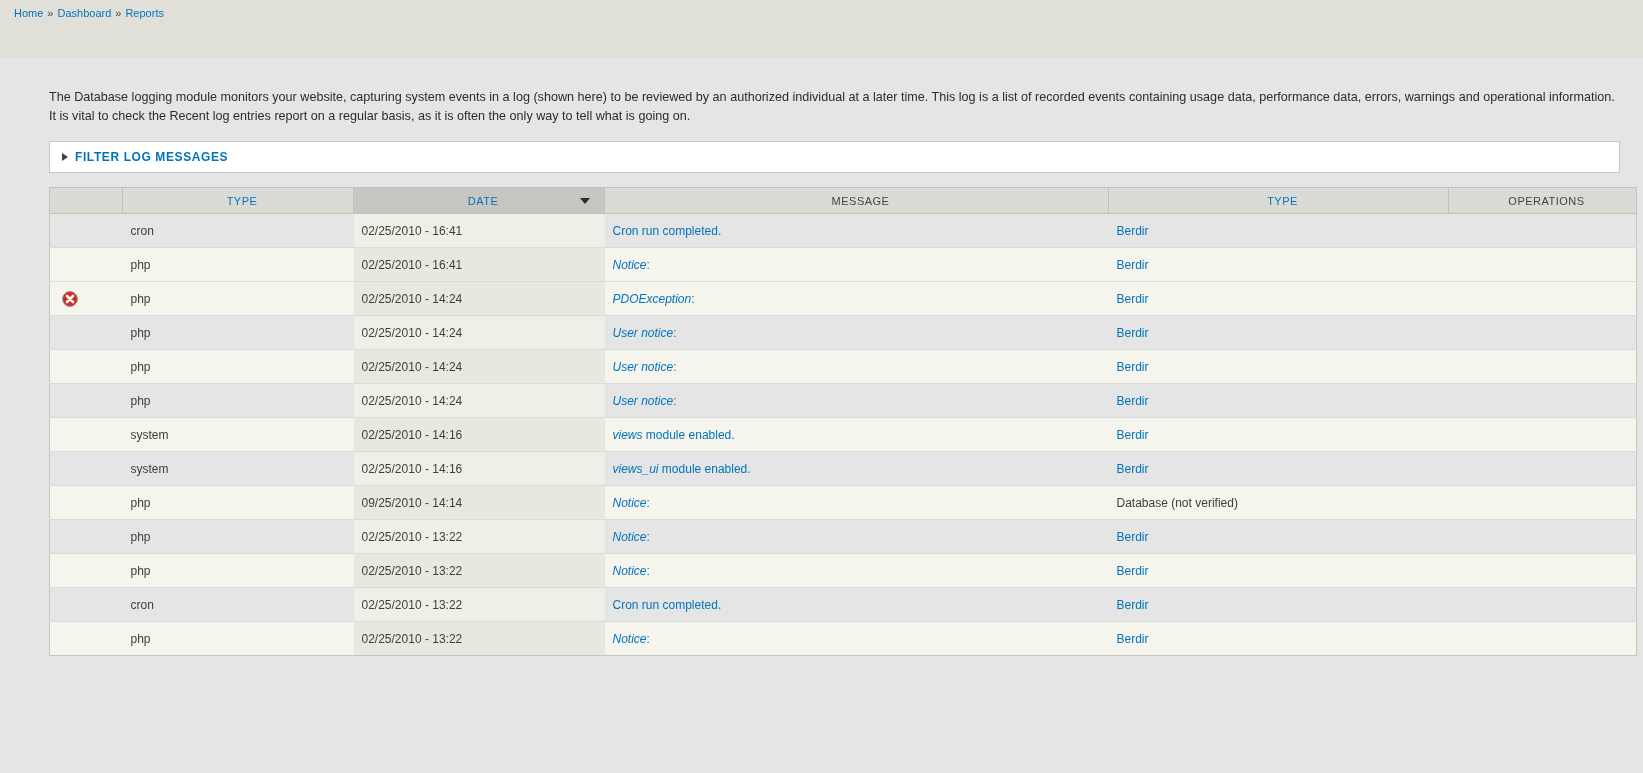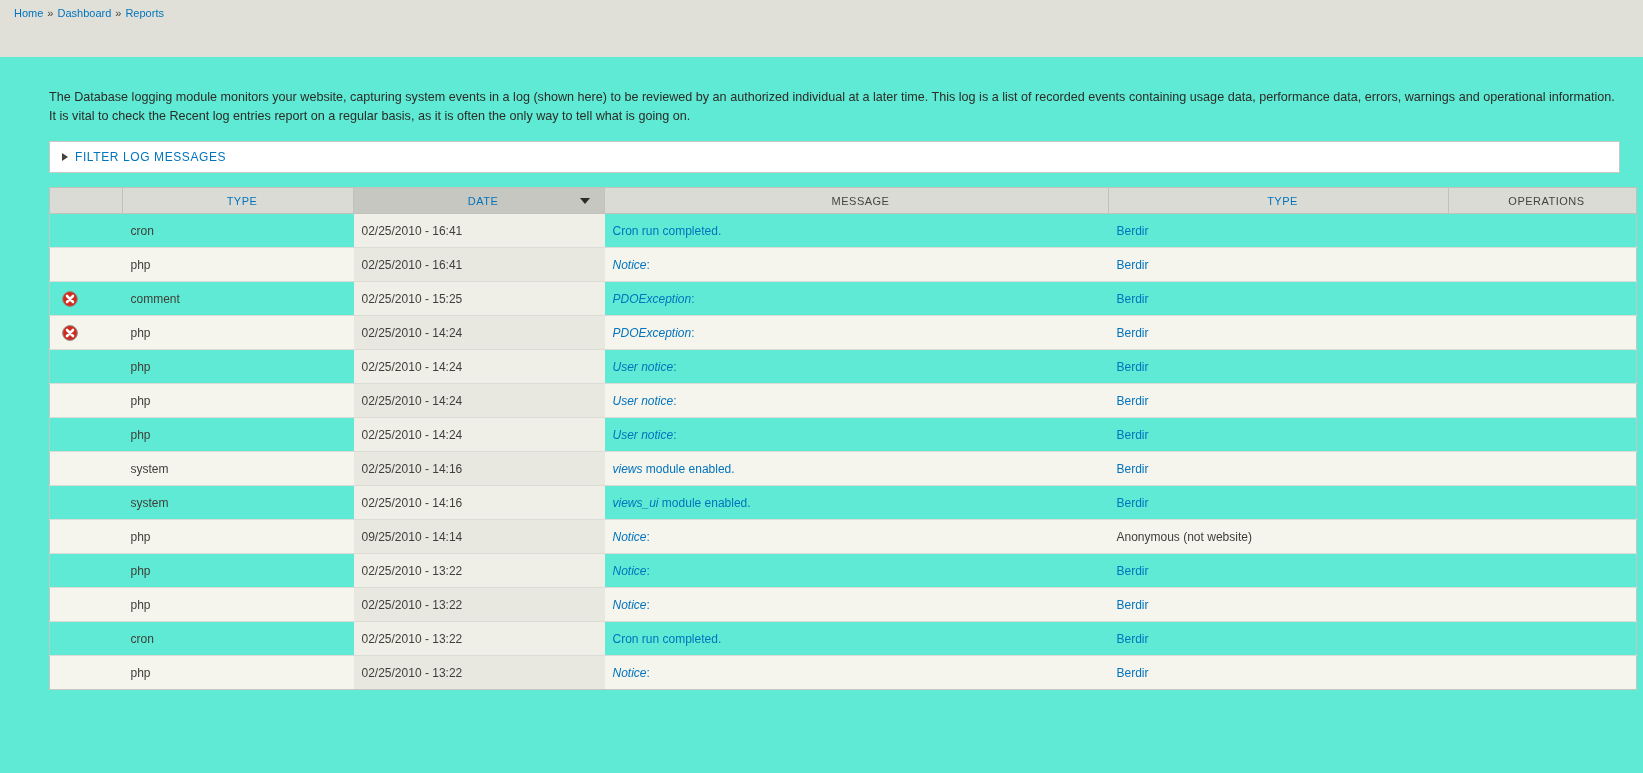--- a/index.html
+++ b/index.html
@@ -1,38 +1,38 @@
 <!DOCTYPE html>
 <html><head>
 <meta charset="utf-8">
 <style>
   * { margin:0; padding:0; box-sizing:border-box; }
   html,body { width:1643px; height:773px; overflow:hidden; background:#fff;
               font-family:"Liberation Sans","DejaVu Sans",sans-serif; }
-  .page { width:1643px; height:773px; background:#5eead4; }
+  .page { width:1643px; height:773px; background:#e5e5e5; }
 
   
   .topbar { background:#e0e0d9; height:57px; padding:7px 0 0 14px; }
   .breadcrumb { font-size:11px; color:#43433d; }
   .breadcrumb a { color:#0074bd; text-decoration:none; }
   .breadcrumb .sep { color:#43433d; margin:0 4px; }
   .page-title-row { margin-top:5px; display:flex; align-items:center; }
   .page-title { font-size:18px; font-weight:700; color:#111; letter-spacing:0.2px; }
   .help-icon { margin-left:10px; display:inline-block; }
 
   
   .content { margin:0 23px 0 33px;padding-left:16px; }
   .description { margin-top:31px; font-size:12.6px; line-height:18.5px; color:#2c2c28; }
 
   .panel { margin-top:16px; border:1px solid #c9c9c3; background:#fff; height:32px;
            display:flex; align-items:center; padding-left:12px; }
   .panel a { text-decoration:none; display:flex; align-items:center; cursor:pointer; }
   .tri-right { width:0; height:0; border-top:4px solid transparent; border-bottom:4px solid transparent;
                border-left:6px solid #43433d; margin-right:7px; }
-  .panel-label { color:#0074bd; font-weight:400; font-size:12px; letter-spacing:0.6px;text-align:center; }
+  .panel-label { color:#0074bd; font-weight:700; font-size:12px; letter-spacing:0.6px;text-align:center; }
 
   
   table.log { margin-top:14px; border-collapse:collapse; table-layout:fixed; width:1587px;
               border:1px solid #c6c6c0; font-size:12px; }
   thead th { background:#dbdbd5; height:26px; font-weight:400; text-align:center;
              font-size:11px; letter-spacing:0.5px; color:#45453f;
              border:1px solid #c2c2bc; padding:0 0 0 8px; }
   thead th a { color:#0074bd; text-decoration:none; }
   thead th.col-date { background:#c7c7c1; position:relative;margin-left:20px; }
   .sort-arrow { position:absolute; right:14px; top:10px; width:0; height:0;
@@ -107,40 +107,27 @@
             <td></td>
           </tr>
           <tr class="even">
             <td class="col-icon"></td>
             <td>php</td>
             <td class="col-date">02/25/2010 - 16:41</td>
             <td><a href="#" class="msg"><em>Notice</em>:</a></td>
             <td><a href="#">Berdir</a></td>
             <td></td>
           </tr>
-          <tr class="odd">
+          <tr class="even">
             <td class="col-icon">
   <svg class="err-icon" width="16" height="16" viewBox="0 0 16 16">
     <circle cx="8" cy="8" r="7.4" fill="#d02b20" stroke="#8f8f89" stroke-width="1"></circle>
     <path d="M5 5 L11 11 M11 5 L5 11" stroke="#fff" stroke-width="2.6" stroke-linecap="round"></path>
   </svg>
 </td>
-            <td>comment</td>
-            <td class="col-date">02/25/2010 - 15:25</td>
-            <td><a href="#" class="msg"><em>PDOException</em>:</a></td>
-            <td><a href="#">Berdir</a></td>
-            <td></td>
-          </tr>
-          <tr class="even">
-            <td class="col-icon">
-  <svg class="err-icon" width="16" height="16" viewBox="0 0 16 16">
-    <circle cx="8" cy="8" r="7.4" fill="#d02b20" stroke="#8f8f89" stroke-width="1"></circle>
-    <path d="M5 5 L11 11 M11 5 L5 11" stroke="#fff" stroke-width="2.6" stroke-linecap="round"></path>
-  </svg>
-</td>
             <td>php</td>
             <td class="col-date error">02/25/2010 - 14:24</td>
             <td><a href="#" class="msg"><em>PDOException</em>:</a></td>
             <td><a href="#">Berdir</a></td>
             <td></td>
           </tr>
           <tr class="odd">
             <td class="col-icon"></td>
             <td>php</td>
             <td class="col-date">02/25/2010 - 14:24</td>
@@ -178,21 +165,21 @@
             <td class="col-date">02/25/2010 - 14:16</td>
             <td><a href="#" class="msg"><em>views_ui</em> module enabled.</a></td>
             <td><a href="#">Berdir</a></td>
             <td></td>
           </tr>
           <tr class="even">
             <td class="col-icon"></td>
             <td>php</td>
             <td class="col-date">09/25/2010 - 14:14</td>
             <td><a href="#" class="msg"><em>Notice</em>:</a></td>
-            <td><span>Anonymous (not website)</span></td>
+            <td><span>Database (not verified)</span></td>
             <td></td>
           </tr>
           <tr class="odd">
             <td class="col-icon"></td>
             <td>php</td>
             <td class="col-date">02/25/2010 - 13:22</td>
             <td><a href="#" class="msg"><em>Notice</em>:</a></td>
             <td><a href="#">Berdir</a></td>
             <td></td>
           </tr>

